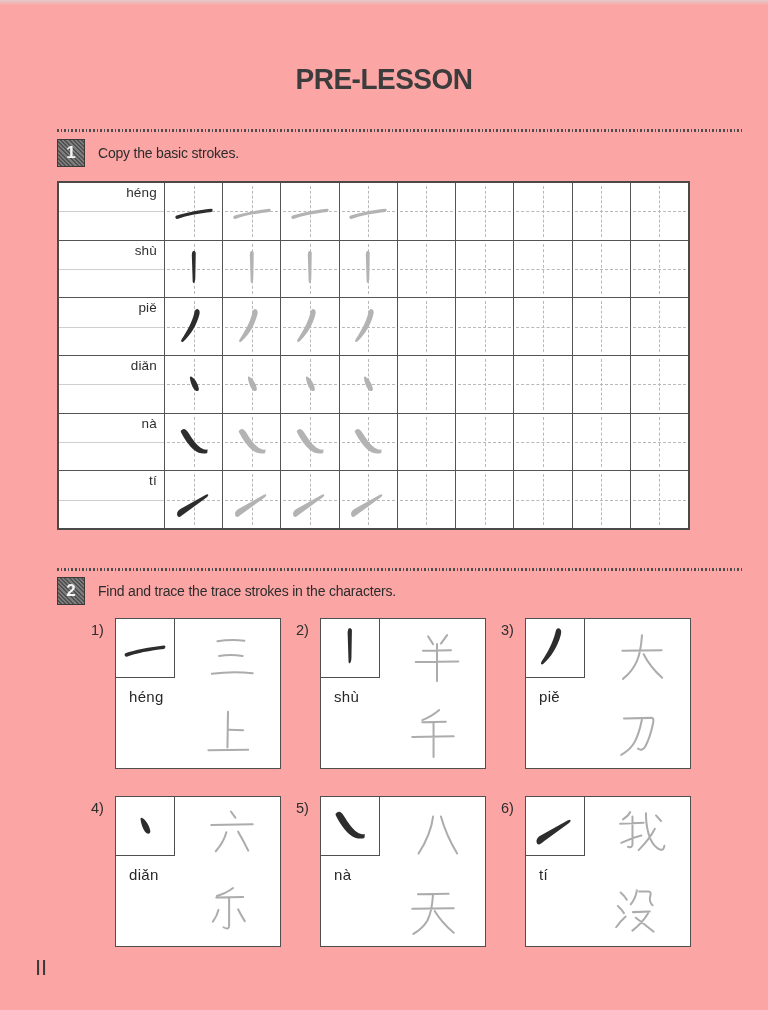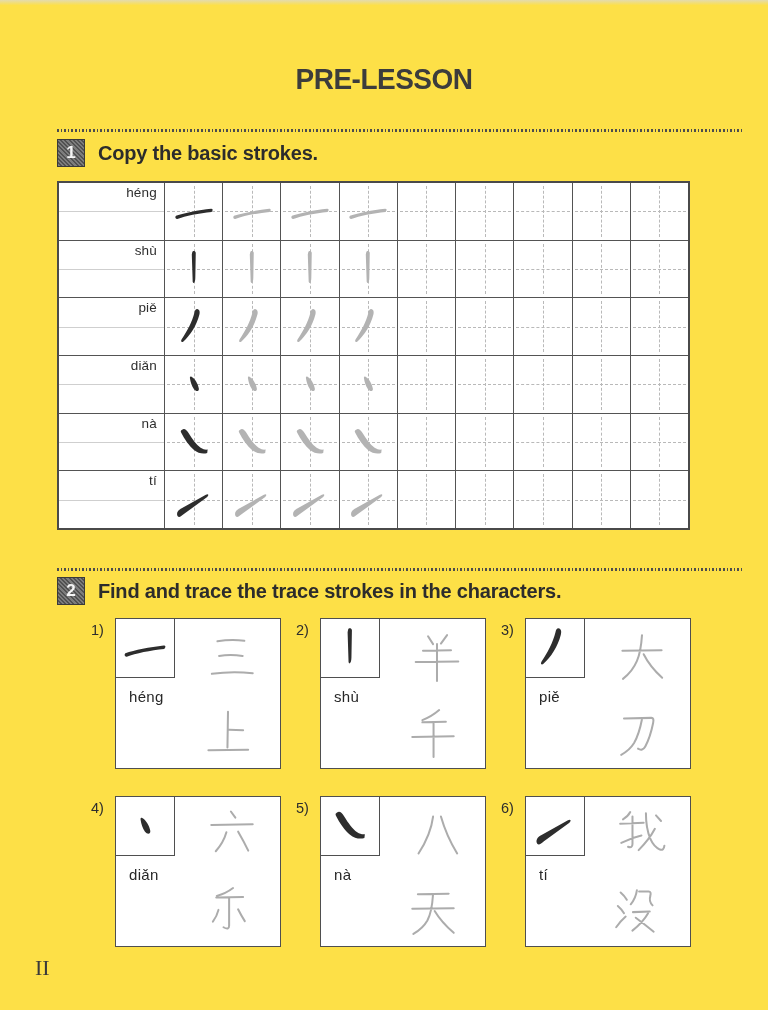--- a/index.html
+++ b/index.html
@@ -1,17 +1,17 @@
 <!DOCTYPE html>
 <html><head>
 <meta charset="utf-8">
 <style>
   html,body{margin:0;padding:0;background:#ffffff;}
   .page{
-    position:relative;width:768px;height:1010px;background:#fde047;overflow:hidden;
+    position:relative;width:768px;height:1010px;background:#fca5a5;overflow:hidden;
     font-family:"Liberation Sans","DejaVu Sans",sans-serif;color:#2f2f2f;
   }
   .scan-top{position:absolute;left:0;top:0;width:100%;height:6px;
     background:linear-gradient(180deg,#d9d9d9 0%,rgba(255,255,255,0) 90%);opacity:.7;}
   .page-title{
     position:absolute;left:0;right:0;top:64px;text-align:center;
     font-size:28px;font-weight:700;letter-spacing:-.5px;color:#3c3c3c;
     transform:scaleY(1.05);
   }
   .dotted-rule{
@@ -21,21 +21,21 @@
   #rule1{top:129px;}
   #rule2{top:568px;}
   .sec-header{position:absolute;left:57px;display:flex;align-items:center;gap:13px;}
   #sec1-header{top:139px;}
   #sec2-header{top:577px;}
   .badge{
     width:26px;height:26px;flex:0 0 26px;display:flex;align-items:center;justify-content:center;
     background:#5c5c5c;border:1px solid #3a3a3a;color:#f5f5f5;font-weight:700;font-size:17px;
     background-image:repeating-linear-gradient(45deg,rgba(255,255,255,.20) 0 1.5px,rgba(0,0,0,.12) 1.5px 3px);
   }
-  .sec-heading{font-size:20px;font-weight:700;color:#2c2c2c;letter-spacing:-.2px;}
+  .sec-heading{font-size:14px;font-weight:400;color:#2c2c2c;letter-spacing:-.2px;}
 
   
   .stroke-table{
     position:absolute;left:57px;top:181px;width:633px;height:349px;
     border:2px solid #4a4a4a;box-sizing:border-box;background:#fff;
     display:flex;flex-direction:column;
   }
   .t-row{display:flex;flex:1;border-top:1.5px solid #545454;box-sizing:border-box;}
   .t-row:first-child{border-top:none;}
   .t-label{
@@ -64,21 +64,21 @@
     border:1.5px solid #4f4f4f;box-sizing:border-box;
     display:flex;align-items:center;justify-content:center;
   }
   .box-pinyin{position:absolute;left:13px;top:69px;font-size:15px;color:#272727;letter-spacing:.3px;}
   .char-outline{position:absolute;}
   .char-0{left:88px;top:10px;}
   .char-1{left:84px;top:86px;}
 
   .page-number{
     position:absolute;left:35px;top:955px;
-    font-family:Liberation Serif, serif;font-size:22px;color:#3a3a3a;
+    font-family:Liberation Sans, sans-serif;font-size:22px;color:#3a3a3a;
   }
 </style>
 </head>
 <body>
 
 <div class="page">
   <div class="scan-top"></div>
 
   <div class="page-title">PRE-LESSON</div>
 

